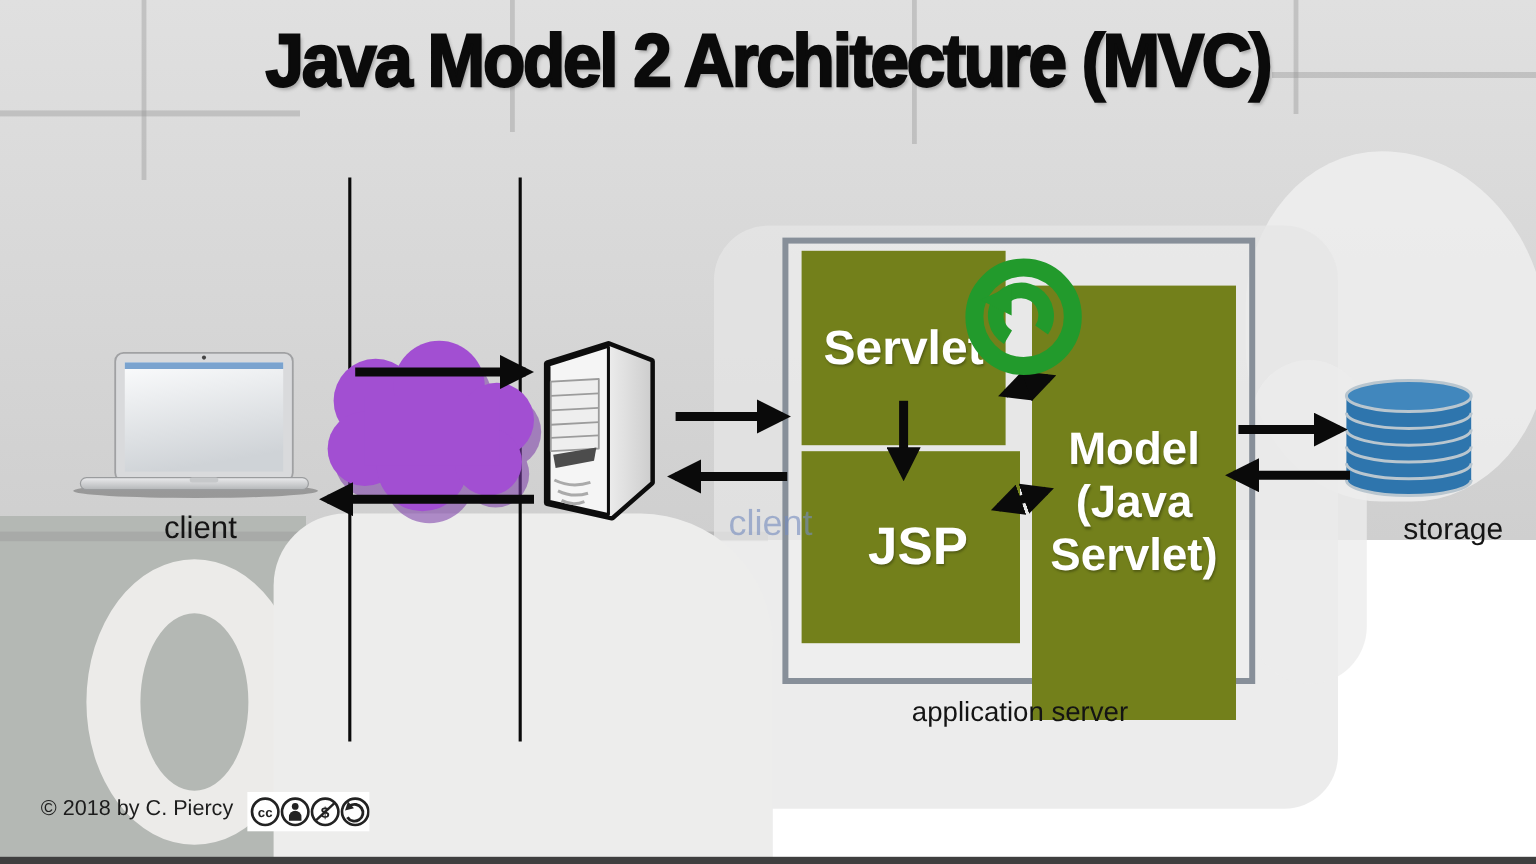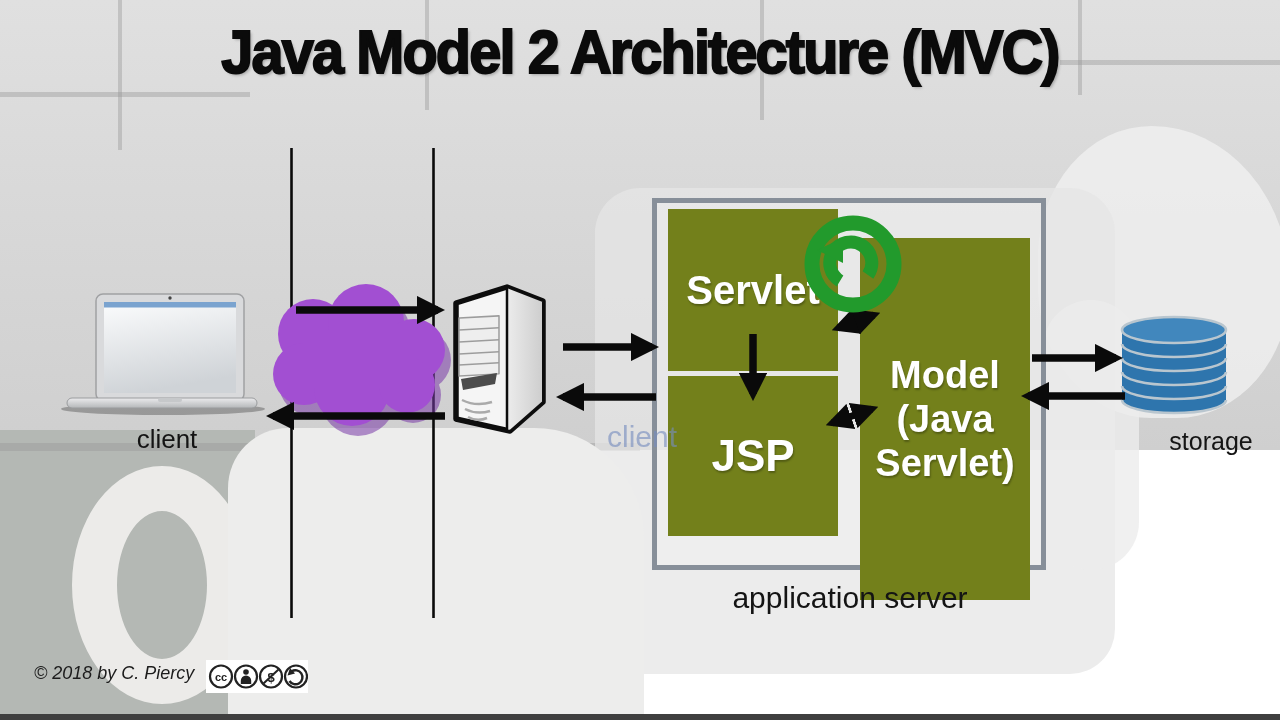--- a/index.html
+++ b/index.html
@@ -30,36 +30,36 @@
   .title{left:0;top:16px;width:1280px;text-align:center;
     font-size:62px;font-weight:bold;letter-spacing:-2px;color:#0b0b0b;
     transform:scaleX(.93);transform-origin:center;
     -webkit-text-stroke:2px #0b0b0b;
     text-shadow:2px 2px 3px rgba(0,0,0,.25);}
   
   .lbl{font-size:25px;color:#141414;text-align:center;line-height:1.2;}
   .lbl-client{left:87px;top:424px;width:160px;font-size:26px;}
   .lbl-internet{left:272px;top:352px;width:160px;font-size:27px;}
   .lbl-webserver{left:437px;top:440px;width:100px;font-size:25px;line-height:1.3;}
-  .lbl-appserver{left:700px;top:580px;width:300px;font-size:30px;}
+  .lbl-appserver{left:700px;top:580px;width:300px;font-size:23px;}
   .lbl-storage{left:1131px;top:426px;width:160px;font-size:25px;}
   .lbl-output{left:607px;top:419px;width:140px;text-align:left;
     font-size:30px;color:rgba(118,140,190,.62);}
   
   .appbox{left:652px;top:198px;width:394px;height:372px;
     border:5px solid #878f99;background:rgba(244,244,244,.35);box-sizing:border-box;}
   .gbox{background:#73801b;color:#fff;font-weight:bold;
     display:flex;align-items:center;justify-content:center;flex-direction:column;
     text-shadow:1px 2px 2px rgba(0,0,0,.28);}
   .gbox-servlet{left:668px;top:209px;width:170px;height:162px;font-size:40px;}
-  .gbox-jsp{left:668px;top:376px;width:170px;height:160px;font-size:44px;}
+  .gbox-jsp{left:668px;top:376px;width:170px;height:160px;font-size:44px;padding-left:12px;}
   .gbox-model{left:860px;top:238px;width:170px;height:362px;font-size:38px;line-height:1.16;}
   .svg-full{left:0;top:0;width:1280px;height:720px;pointer-events:none;}
   
-  .copyright{left:34px;top:663px;width:240px;font-size:18px;color:#1c1c1c;text-align:left;font-style:italic;}
+  .copyright{left:34px;top:663px;width:240px;font-size:18px;color:#1c1c1c;text-align:left;}
 </style>
 </head>
 <body>
 
 <div class="stage">
 
   <div class="abs bg-tiles"></div>
   <div class="abs seam" style="left:118px;top:0;width:4px;height:150px;"></div>
   <div class="abs seam" style="left:425px;top:0;width:4px;height:110px;"></div>
   <div class="abs seam" style="left:760px;top:0;width:4px;height:120px;"></div>

